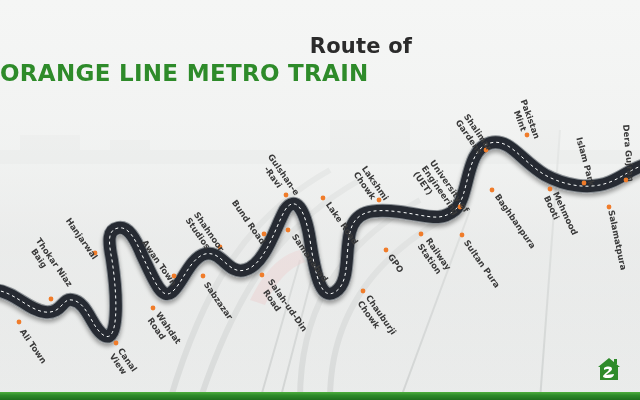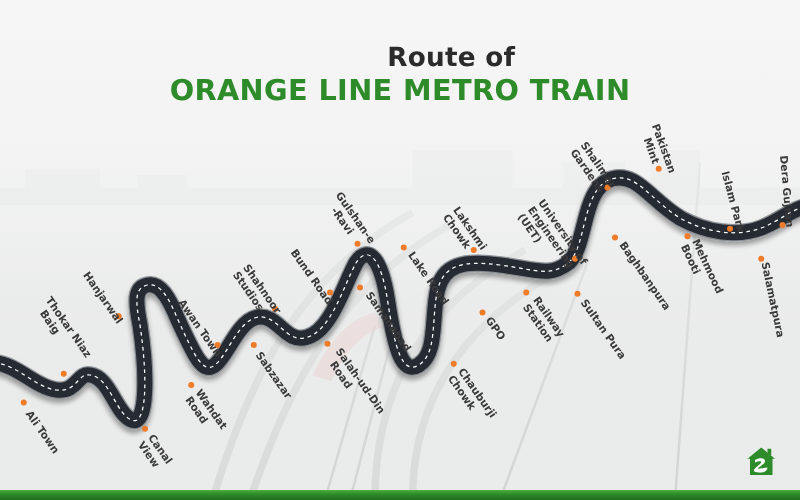--- a/index.html
+++ b/index.html
@@ -7,21 +7,21 @@
       width:640px; height:400px; overflow:hidden; position:relative;
       background: linear-gradient(180deg, #f4f5f4 0%, #eef0ef 35%, #e4e6e5 60%, #e9ebea 100%);
       font-family: "DejaVu Sans", sans-serif;
     }
     .bg-layer { position:absolute; left:0; top:0; width:640px; height:400px; }
     .title-line1 {
       position:absolute; left:0; width:640px; top:34px; text-align:center;
       font-size:21px; font-weight:bold; color:#2b2b2b; letter-spacing:0.2px;margin-left:41px;
     }
     .title-line2 {
-      position:absolute; left:0; width:640px; top:60px; text-align:center;
+      position:absolute; left:0; width:640px; top:60px; 
       font-size:23px; font-weight:bold; color:#2e8b2a; letter-spacing:0.3px;
     }
     .map-svg { position:absolute; left:0; top:0; }
     .station-label {
       position:absolute; font-size:8.5px; font-weight:bold; color:#3a3a3a;
       line-height:10px; white-space:nowrap; transform-origin:0 0;
     }
     .footer-bar {
       position:absolute; left:0; top:392px; width:640px; height:8px;
       background: linear-gradient(180deg, #4fae3e 0%, #2e8b2a 40%, #1f6e1d 100%);

